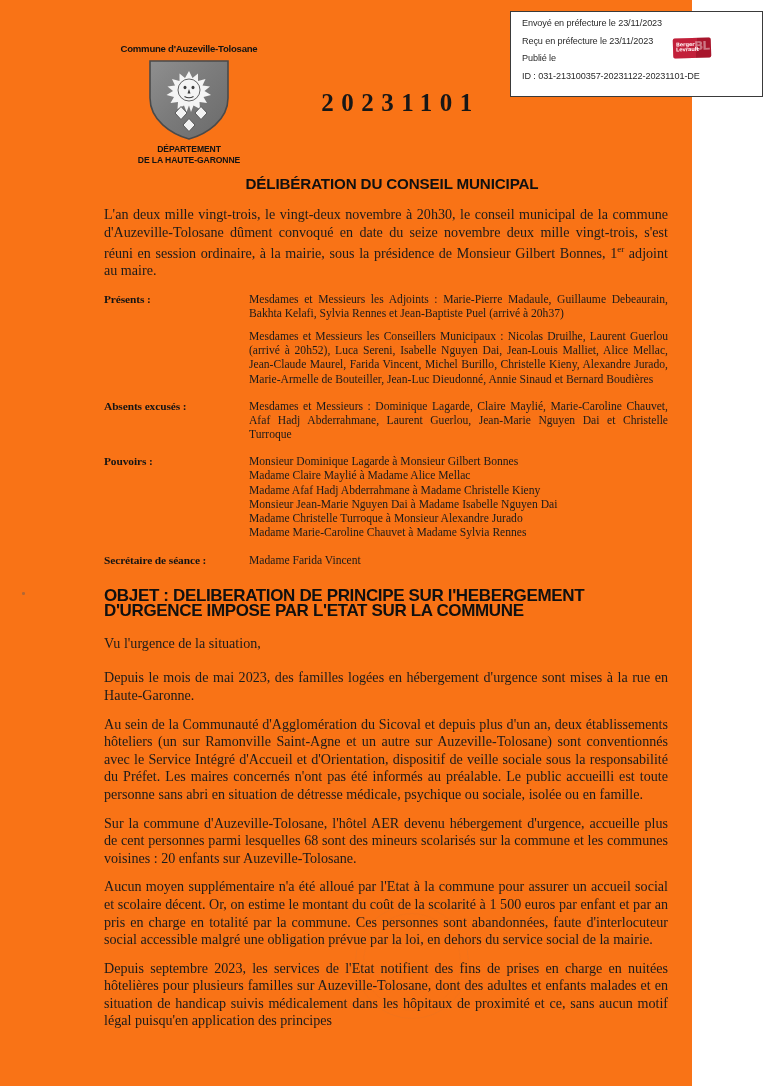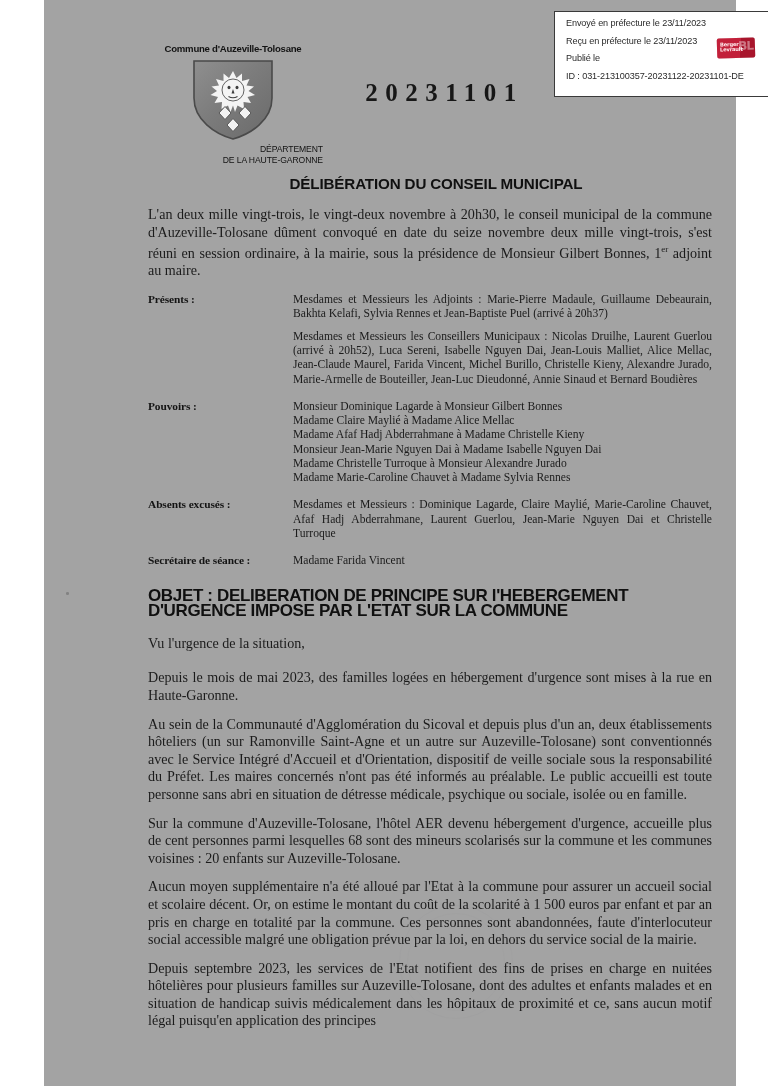--- a/index.html
+++ b/index.html
@@ -13,22 +13,21 @@
     position: relative;
     font-family: "Liberation Serif", "DejaVu Serif", serif;
     color: #1a1a1a;
     overflow: hidden;
   }
 
   .page {
     position: relative;
     width: 692px;
     height: 1086px;
-    background: #a3a3a3;
-    margin-left: 44px;
+    background: #f97316;
   }
 
   
   .prefecture-box {
     position: absolute;
     left: 510px;
     top: 11px;
     width: 253px;
     box-sizing: border-box;
     border: 1.3px solid #3a3a3a;
@@ -100,33 +99,32 @@
   }
   .shield-wrap {
     width: 88px;
     height: 84px;
     margin: 0 auto;
     position: relative;
   }
   .dept-line {
     font-family: "Liberation Sans", "DejaVu Sans", sans-serif;
     font-size: 8.6px;
-    font-weight: normal;
+    font-weight: bold;
     color: #131313;
     letter-spacing: -0.1px;
     line-height: 10.5px;
     margin-top: 2px;
-    text-align: right;
   }
 
   
   .doc-number {
     position: absolute;
     left: 0;
-    top: 79px;
+    top: 89px;
     width: 768px;
     text-align: center;
     padding-left: 33px;
     box-sizing: border-box;
     font-family: "Liberation Serif", "DejaVu Serif", serif;
     font-size: 25px;
     font-weight: bold;
     letter-spacing: 7.5px;
     color: #171717;
   }
@@ -312,35 +310,35 @@
     <table class="attend-table">
       <tbody>
         <tr>
           <td class="label-cell">Présents :</td>
           <td class="value-cell">
             <div class="value-block">Mesdames et Messieurs les Adjoints : Marie-Pierre Madaule, Guillaume Debeaurain, Bakhta Kelafi, Sylvia Rennes et Jean-Baptiste Puel (arrivé à 20h37)</div>
             <div class="value-block">Mesdames et Messieurs les Conseillers Municipaux : Nicolas Druilhe, Laurent Guerlou (arrivé à 20h52), Luca Sereni, Isabelle Nguyen Dai, Jean-Louis Malliet, Alice Mellac, Jean-Claude Maurel, Farida Vincent, Michel Burillo, Christelle Kieny, Alexandre Jurado, Marie-Armelle de Bouteiller, Jean-Luc Dieudonné, Annie Sinaud et Bernard Boudières</div>
           </td>
         </tr>
         <tr>
+          <td class="label-cell">Absents excusés :</td>
+          <td class="value-cell">Mesdames et Messieurs : Dominique Lagarde, Claire Maylié, Marie-Caroline Chauvet, Afaf Hadj Abderrahmane, Laurent Guerlou, Jean-Marie Nguyen Dai et Christelle Turroque</td>
+        </tr>
+        <tr>
           <td class="label-cell">Pouvoirs :</td>
           <td class="value-cell plain">
             <span class="proxy-line">Monsieur Dominique Lagarde à Monsieur Gilbert Bonnes</span>
             <span class="proxy-line">Madame Claire Maylié à Madame Alice Mellac</span>
             <span class="proxy-line">Madame Afaf Hadj Abderrahmane à Madame Christelle Kieny</span>
             <span class="proxy-line">Monsieur Jean-Marie Nguyen Dai à Madame Isabelle Nguyen Dai</span>
             <span class="proxy-line">Madame Christelle Turroque à Monsieur Alexandre Jurado</span>
             <span class="proxy-line">Madame Marie-Caroline Chauvet à Madame Sylvia Rennes</span>
           </td>
         </tr>
         <tr>
-          <td class="label-cell">Absents excusés :</td>
-          <td class="value-cell">Mesdames et Messieurs : Dominique Lagarde, Claire Maylié, Marie-Caroline Chauvet, Afaf Hadj Abderrahmane, Laurent Guerlou, Jean-Marie Nguyen Dai et Christelle Turroque</td>
-        </tr>
-        <tr>
           <td class="label-cell">Secrétaire de séance :</td>
           <td class="value-cell plain">Madame Farida Vincent</td>
         </tr>
       </tbody>
     </table>
 
     <div class="objet">OBJET : DELIBERATION DE PRINCIPE SUR l'HEBERGEMENT D'URGENCE IMPOSE PAR L'ETAT SUR LA COMMUNE</div>
 
     <div class="vu-block">
       <span class="vu-line">Vu l'urgence de la situation,</span>

